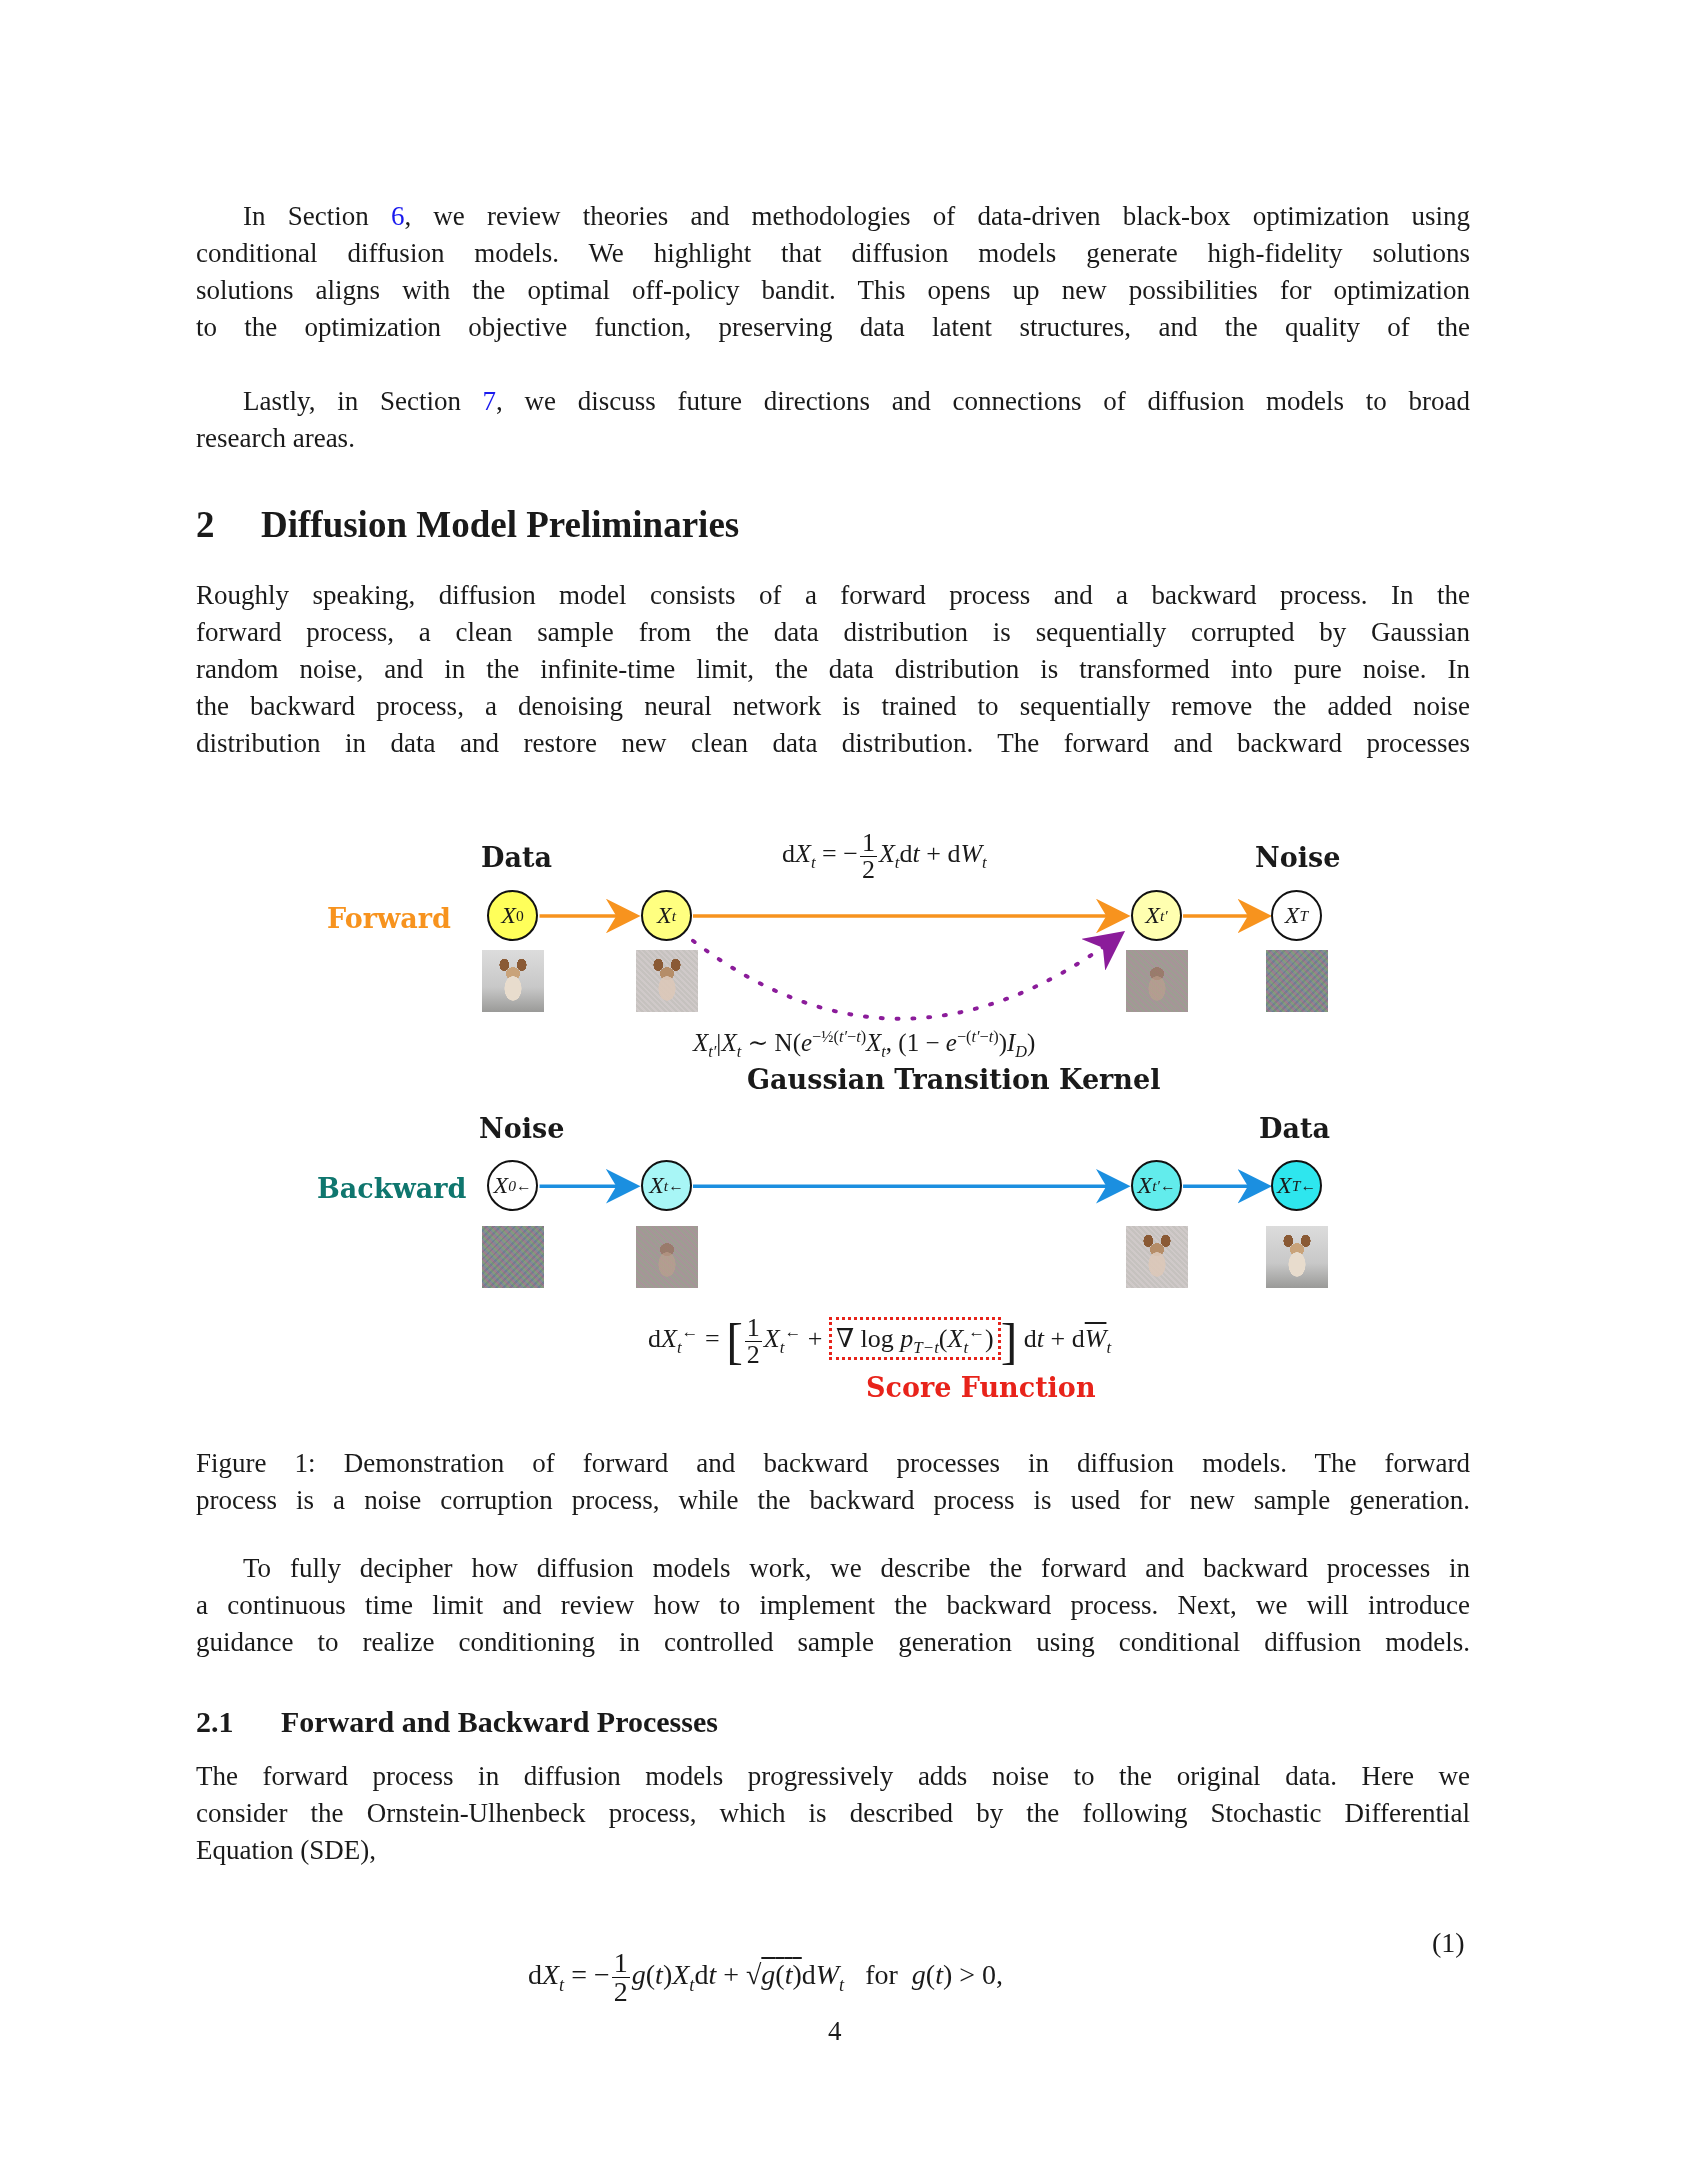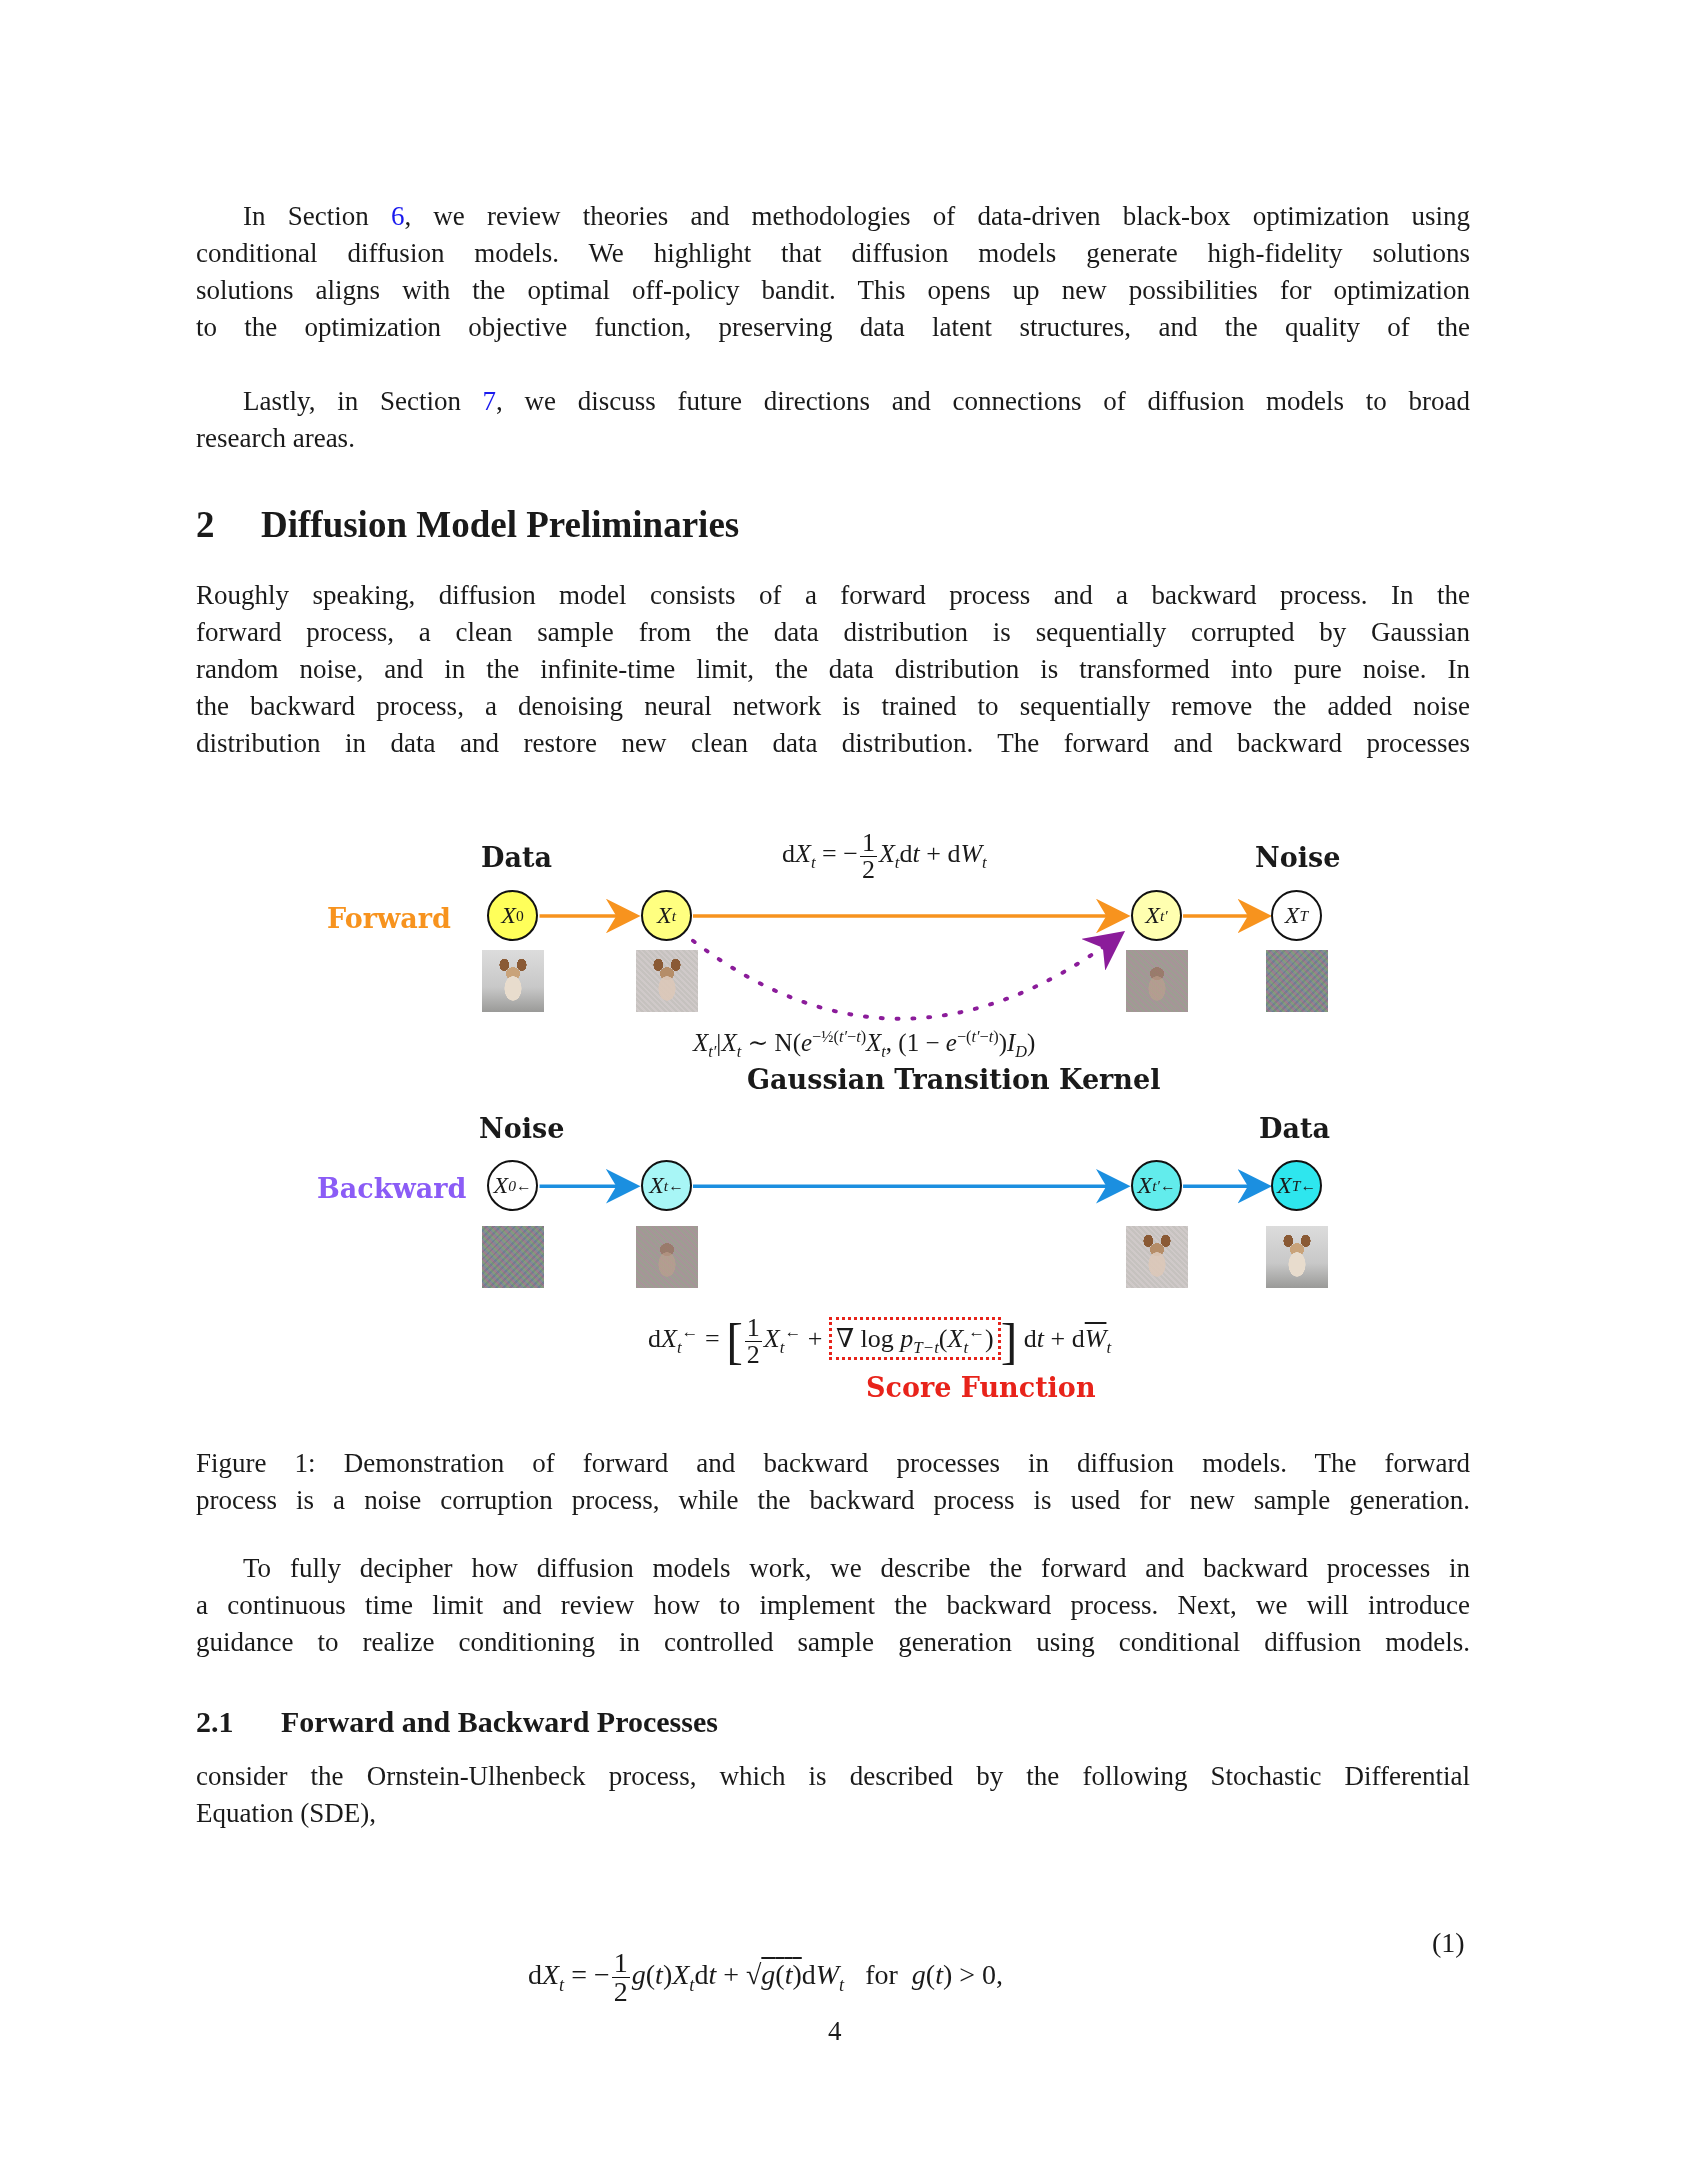--- a/index.html
+++ b/index.html
@@ -126,21 +126,21 @@
   <div class="thumb half" style="left:1126px;top:950px;"></div>
   <div class="thumb noisy" style="left:1266px;top:950px;"></div>
 
   <div class="eq" style="left:693px;top:1028px;font-size:25px;">
     <span class="math">X<sub>t′</sub></span>|<span class="math">X<sub>t</sub></span> ∼ N(<span class="math">e</span><sup>−½(<span class="math">t′</span>−<span class="math">t</span>)</sup><span class="math">X<sub>t</sub></span>, (1 − <span class="math">e</span><sup>−(<span class="math">t′</span>−<span class="math">t</span>)</sup>)<span class="math">I<sub>D</sub></span>)
   </div>
   <div class="fig-label" style="left:747px;top:1064px;">Gaussian Transition Kernel</div>
 
   <div class="fig-label" style="left:479px;top:1113px;">Noise</div>
   <div class="fig-label" style="left:1259px;top:1113px;">Data</div>
-  <div class="fig-label" style="left:317px;top:1173px;color:#8b5cf6;">Backward</div>
+  <div class="fig-label" style="left:317px;top:1173px;color:#0f766e;">Backward</div>
 
   <div class="node" style="left:487px;top:1160px;background:#ffffff;">
       <span>X</span>
       <sub>0</sub>
       <sup>←</sup>
     </div>
   <div class="node" style="left:641px;top:1160px;background:#a8f6f6;">
       <span>X</span>
       <sub>t</sub>
       <sup>←</sup>
@@ -175,20 +175,21 @@
 <div class="para" style="top:1550px;">
   <span class="ln indent">To fully decipher how diffusion models work, we describe the forward and backward processes in</span>
   <span class="ln">a continuous time limit and review how to implement the backward process.  Next, we will introduce</span>
   <span class="ln">guidance to realize conditioning in controlled sample generation using conditional diffusion models.</span>
 </div>
 
 <div class="h2" style="top:1705px;">
   <span class="num">2.1</span><span>Forward and Backward Processes</span>
 </div>
 <div class="para" style="top:1758px;">
+  <span class="ln">The forward process in diffusion models progressively adds noise to the original data.  Here we</span>
   <span class="ln">consider the Ornstein-Ulhenbeck process, which is described by the following Stochastic Differential</span>
   <span class="ln last">Equation (SDE),</span>
 </div>
 
 <div class="eq" style="left:528px;top:1901px;font-size:28px;margin-top:48px;">
   <span class="rm">d</span><span class="math">X<sub>t</sub></span> = −<span class="frac"><span class="n">1</span><span class="d">2</span></span><span class="math">g</span>(<span class="math">t</span>)<span class="math">X<sub>t</sub></span><span class="rm">d</span><span class="math">t</span> + √<span style="text-decoration:overline;"><span class="math">g</span>(<span class="math">t</span>)</span><span class="rm">d</span><span class="math">W<sub>t</sub></span>&nbsp;&nbsp;&nbsp;for&nbsp;&nbsp;<span class="math">g</span>(<span class="math">t</span>) &gt; 0,
 </div>
 <div class="eq" style="left:1432px;top:1927px;font-size:28px;">(1)</div>
 
 <div class="eq" style="left:828px;top:2016px;font-size:27px;">4</div>

